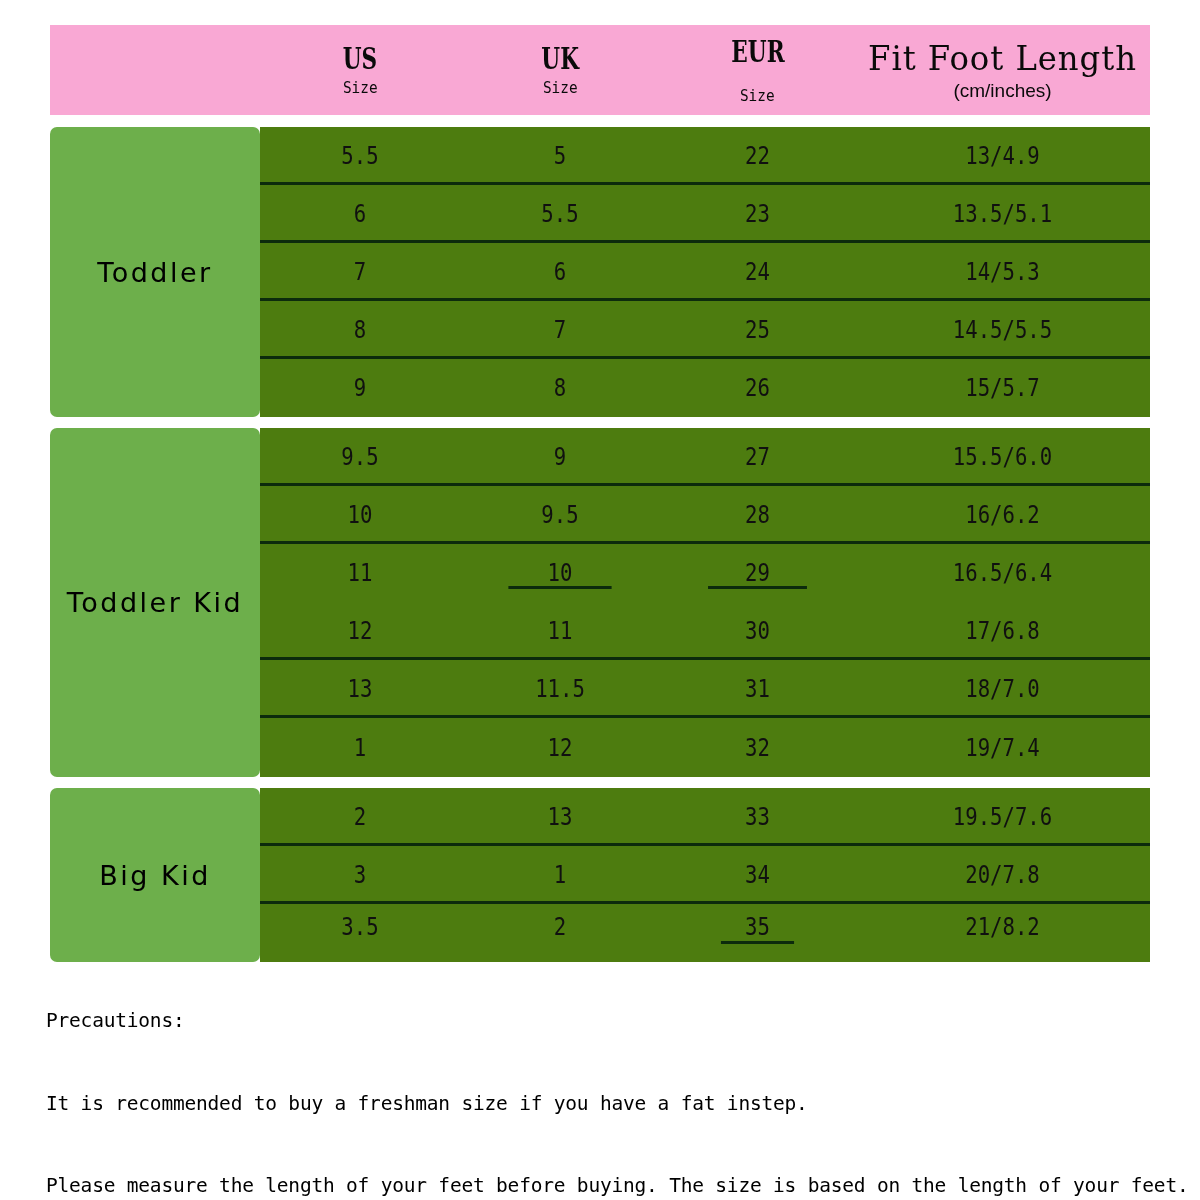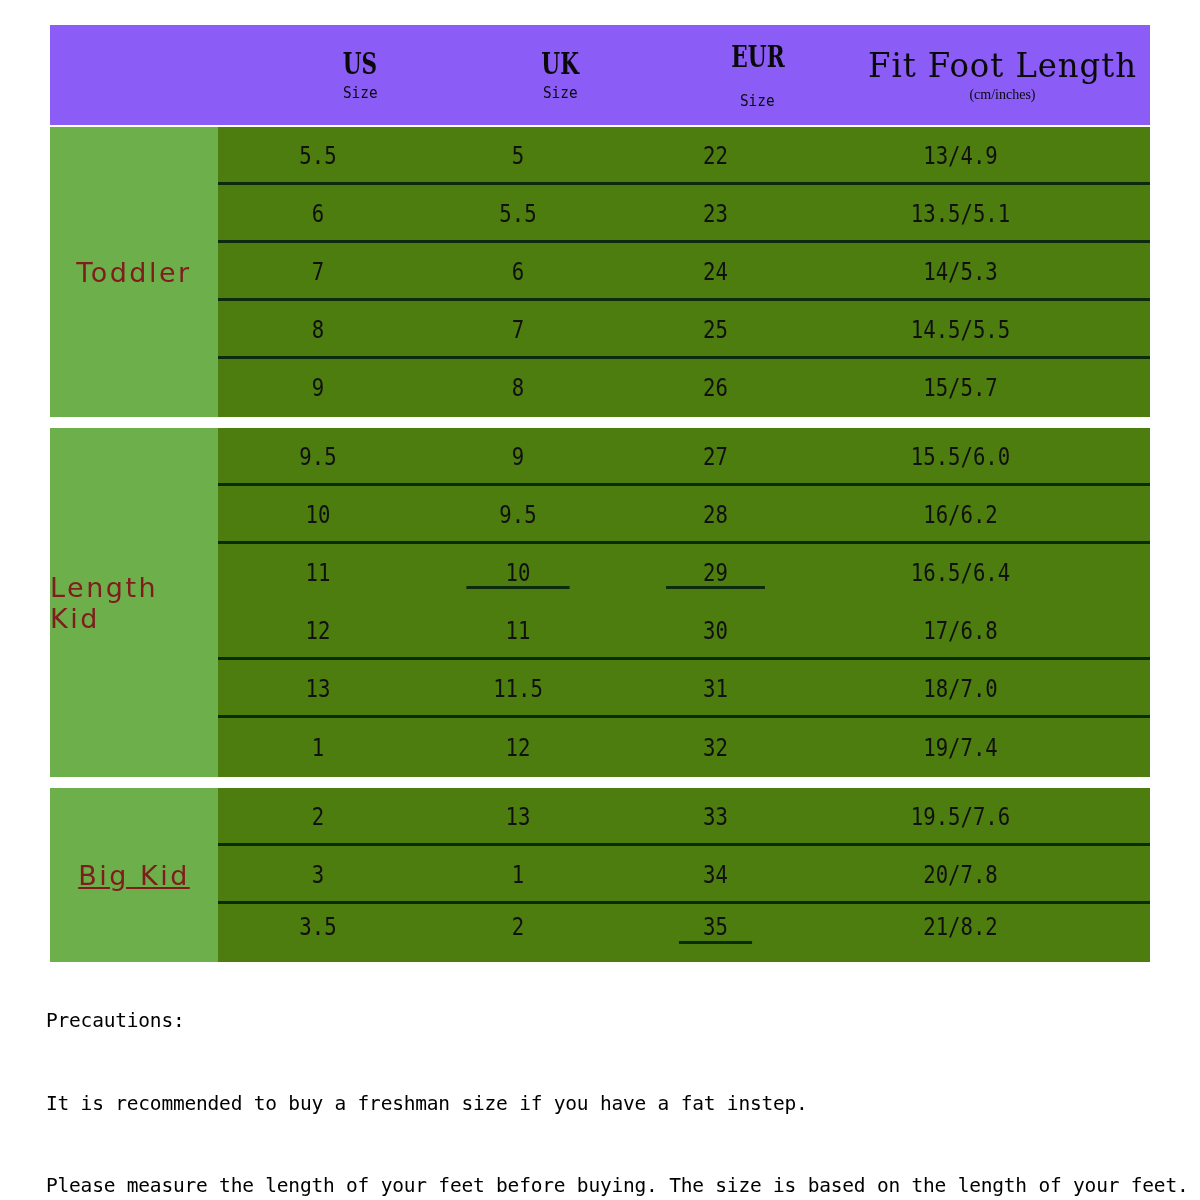--- a/index.html
+++ b/index.html
@@ -23,22 +23,22 @@
 
   
   .table-block {
     position: absolute;
     left: 50px;
     width: 1100px;
   }
 
   .hdr-row {
     display: flex;
-    height: 100px;
-    background: #8b5cf6;
+    height: 90px;
+    background: #f9a8d4;
     box-sizing: border-box;
   }
   .hdr-cat {
     width: 210px;
     flex: none;
   }
   .hdr-cell {
     flex: none;
     display: flex;
     flex-direction: column;
@@ -67,43 +67,44 @@
   .hdr-cell.col-fit { width: 295px; }
 
   .hdr-cell.col-fit .t1 {
     font-family: "DejaVu Serif", serif;
     font-weight: normal;
     font-size: 34px;
     transform: scaleX(0.95);
     letter-spacing: 1px;
   }
   .hdr-cell.col-fit .t2 {
-    font-family: Liberation Serif, serif;
-    font-size: 14px;
+    font-family: Liberation Sans, sans-serif;
+    font-size: 19px;
     transform: scaleX(1);
   }
 
   
   .section {
     display: flex;
     margin-top: 10px;
     position: relative;
   }
   .section-cat {
-    width: 168px;
+    width: 210px;
     flex: none;
     background: #6daf4b;
     display: flex;
     align-items: center;
     justify-content: center;
-    color: #7f1d1d;
+    color: #000000;
     font-family: "DejaVu Sans", sans-serif;
     font-size: 27px;
     letter-spacing: 2.5px;
     transform: none;
+    border-radius: 7px;
   }
   .section-rows {
     flex: 1;
     background: #4d7c0f;
     display: flex;
     flex-direction: column;
     position: relative;
   }
   .row {
     display: flex;
@@ -226,21 +227,21 @@
           <div class="cell c-eur">26</div>
           <div class="cell c-fit">15/5.7</div>
         </div>
 
       </div>
     </div>
   </div>
 
   <div class="table-block" id="block-little-kid" style="top:418px;">
     <div class="section">
-      <div class="section-cat" style="height:349px;">Length Kid</div>
+      <div class="section-cat" style="height:349px;">Toddler Kid</div>
       <div class="section-rows">
 
         <div class="row sep" style="height:58px;">
           <div class="cell c-us">9.5</div>
           <div class="cell c-uk">9</div>
           <div class="cell c-eur">27</div>
           <div class="cell c-fit">15.5/6.0</div>
         </div>
 
         <div class="row sep" style="height:58px;">
@@ -277,21 +278,21 @@
           <div class="cell c-eur">32</div>
           <div class="cell c-fit">19/7.4</div>
         </div>
 
       </div>
     </div>
   </div>
 
   <div class="table-block" id="block-big-kid" style="top:778px;">
     <div class="section">
-      <div class="section-cat" style="height:174px;text-decoration:underline;">Big Kid</div>
+      <div class="section-cat" style="height:174px;">Big Kid</div>
       <div class="section-rows">
 
         <div class="row sep" style="height:58px;">
           <div class="cell c-us">2</div>
           <div class="cell c-uk">13</div>
           <div class="cell c-eur">33</div>
           <div class="cell c-fit">19.5/7.6</div>
         </div>
 
         <div class="row sep" style="height:58px;">

